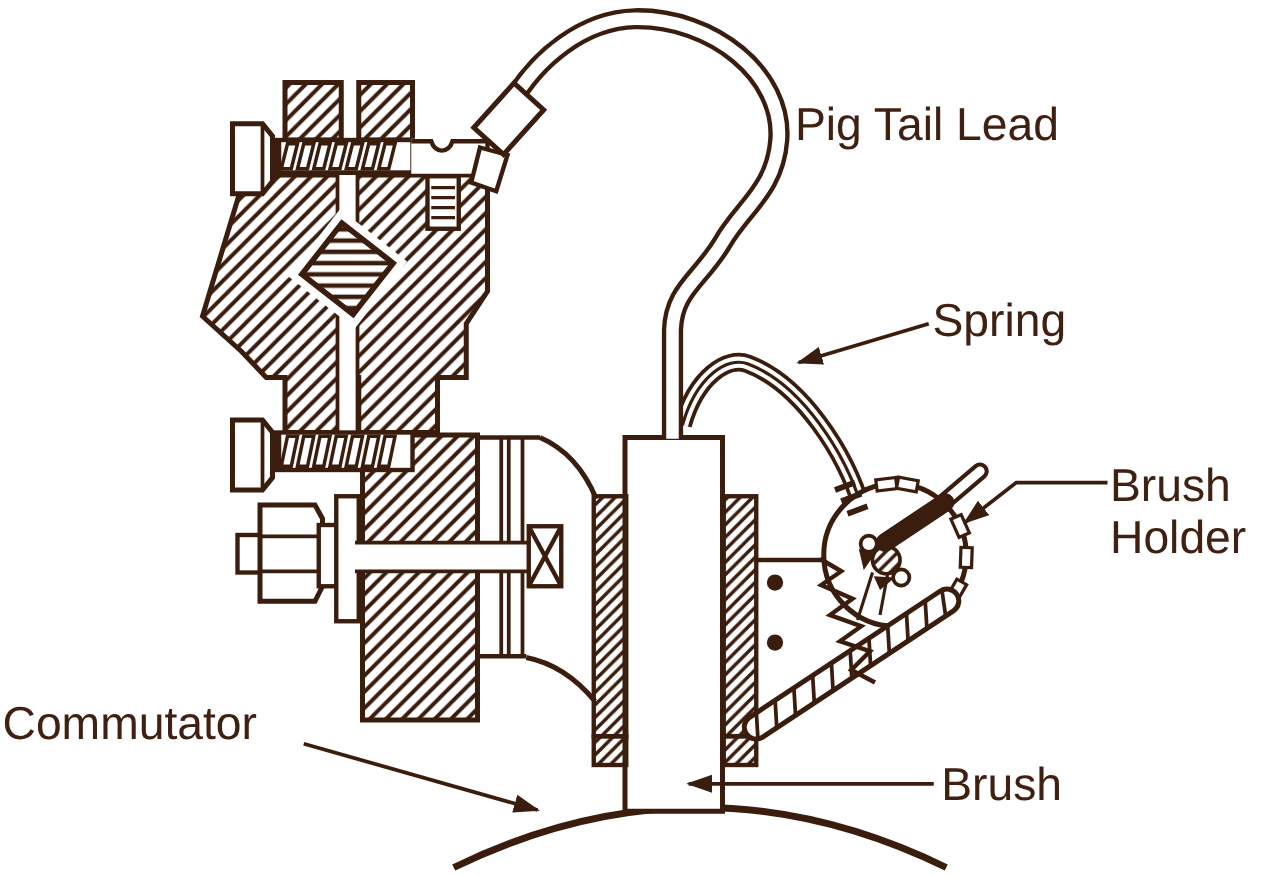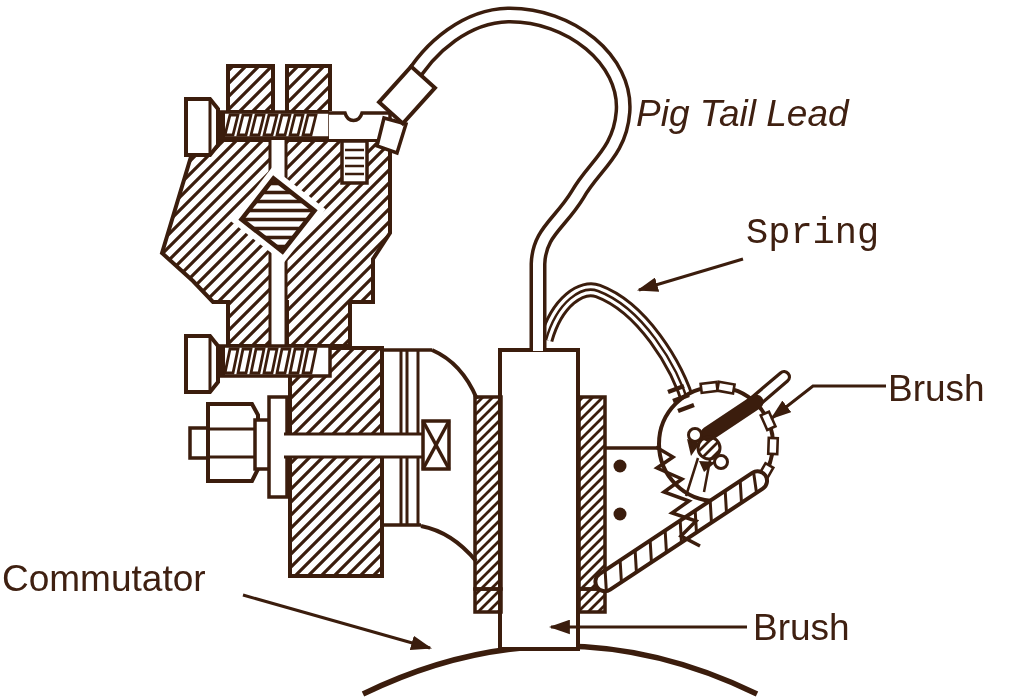--- a/index.html
+++ b/index.html
@@ -172,19 +172,20 @@
   </g>
 
   <g stroke="var(--ink)" stroke-width="3" fill="none">
     <path d="M 743,259 L 639,290" marker-end="url(#arrow)"></path>
     <path d="M 886,386 L 813,386 L 772,418" marker-end="url(#arrow)"></path>
     <path d="M 747,627 L 551,627" marker-end="url(#arrow)"></path>
     <path d="M 243,595 L 430,648" marker-end="url(#arrow)"></path>
   </g>
 </svg>
 
-<div class="lbl" style="left:636px; top:93px;font-style:italic;">Pig Tail Lead</div>
-<div class="lbl" style="left:746px; top:213px;font-family:Liberation Mono, monospace;">Spring</div>
+<div class="lbl" style="left:636px; top:79px;">Pig Tail Lead</div>
+<div class="lbl" style="left:746px; top:236px;">Spring</div>
 <div class="lbl" style="left:888px; top:368px;">
   <div>Brush</div>
+  <div>Holder</div>
 </div>
 <div class="lbl" style="left:753px; top:607px;">Brush</div>
 <div class="lbl" style="left:2px;   top:558px;">Commutator</div>
 
 </body></html>

